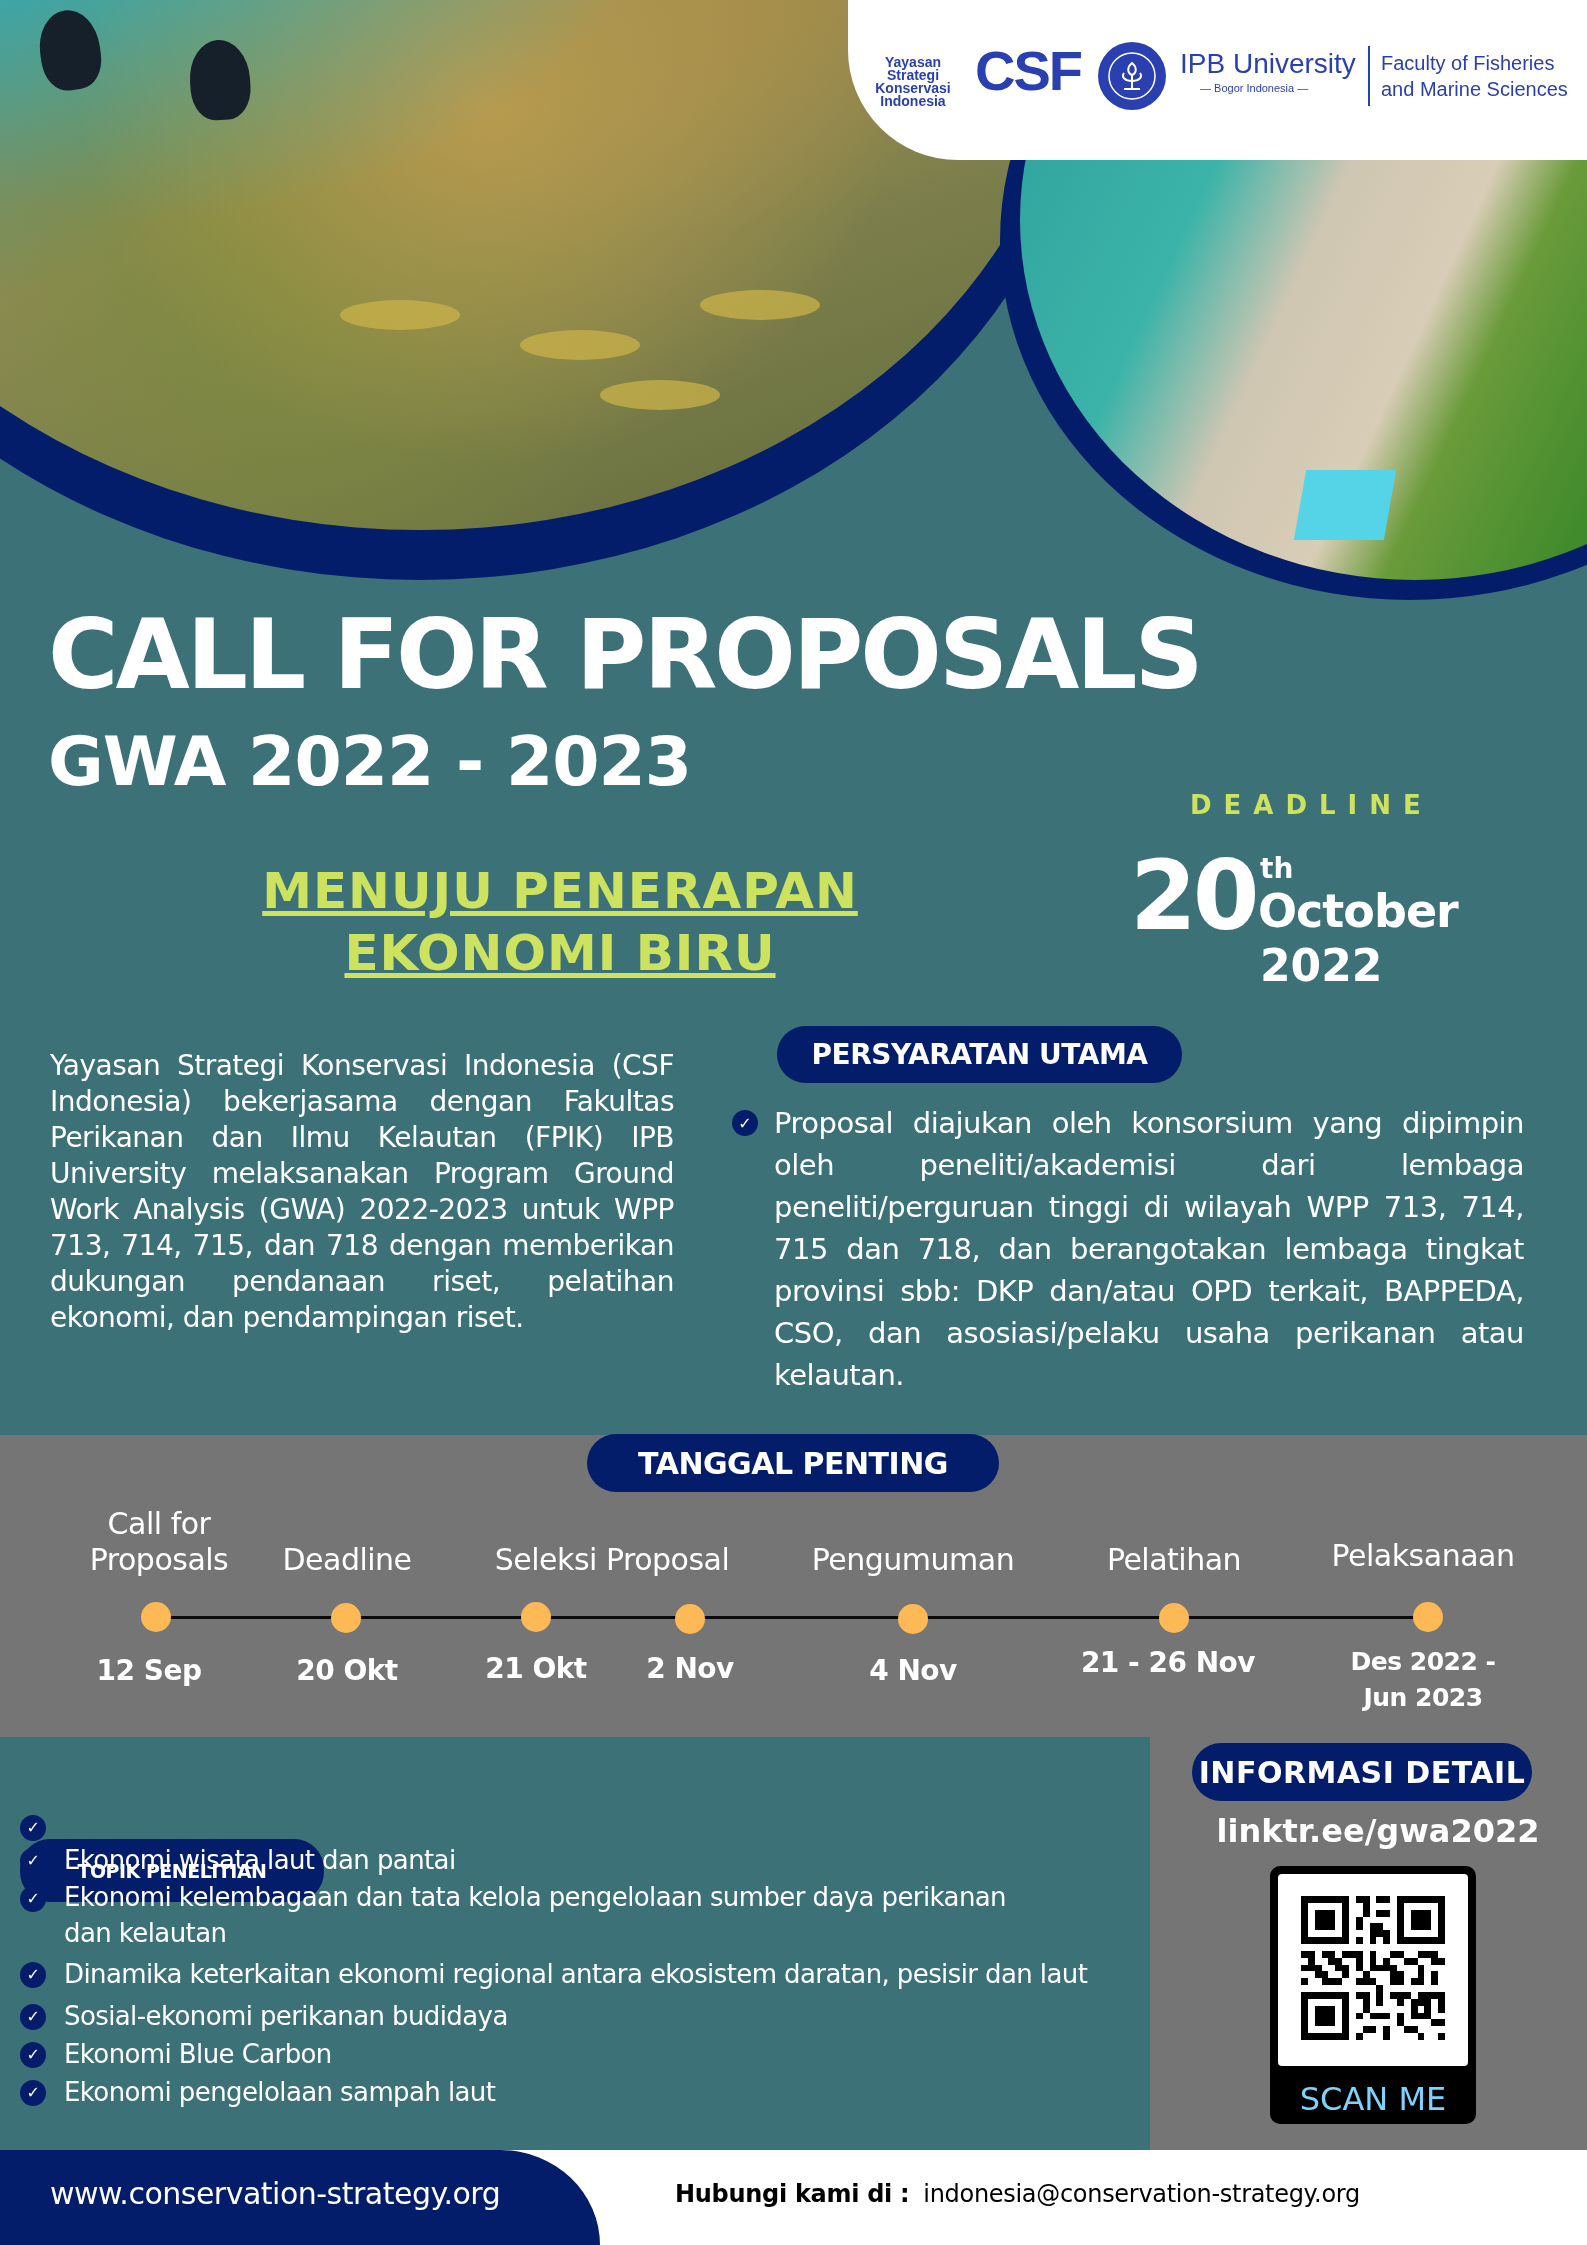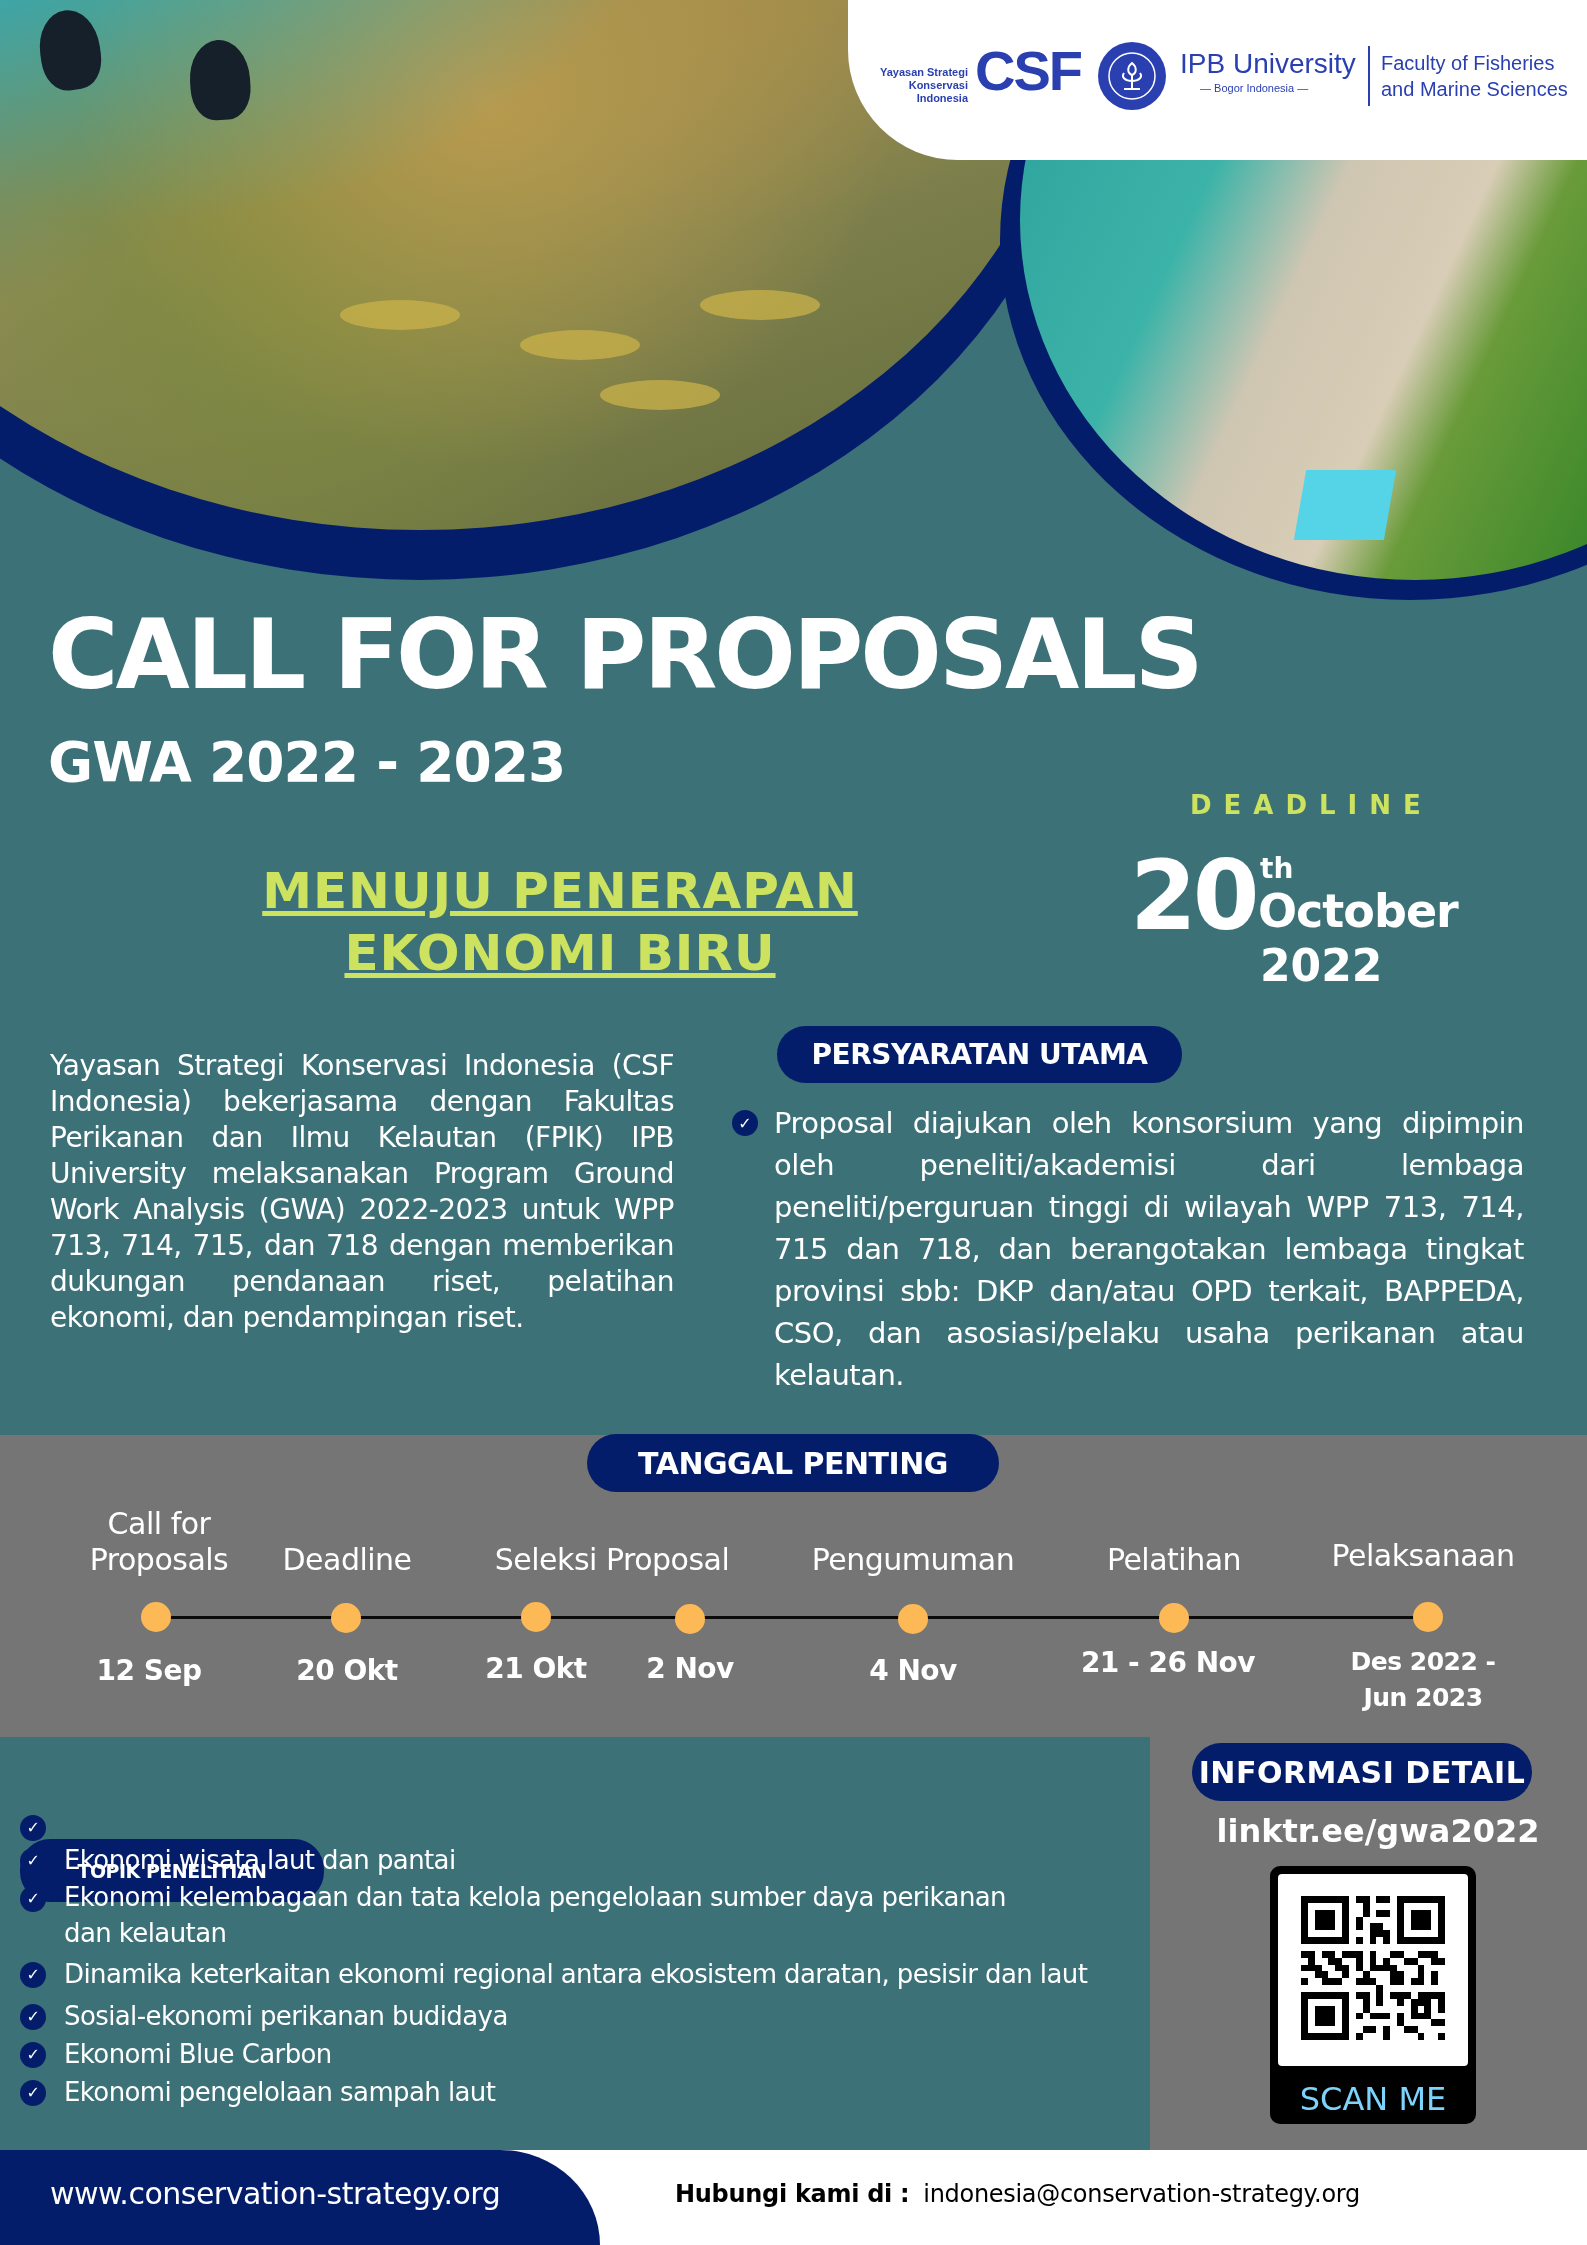--- a/index.html
+++ b/index.html
@@ -21,31 +21,31 @@
     background:
       linear-gradient(115deg, #2a9d9a 0%, #3cb3a8 30%, #cfc6b2 42%, #d8cdb6 55%, #6a9b3a 62%, #3f8a2c 78%, #2f7a25 100%); }
   .hut { position: absolute; left: 1300px; top: 470px; width: 90px; height: 70px; background: #55d4e8; transform: skewX(-10deg); }
   .fish { position: absolute; width: 60px; height: 80px; background: #15202b; border-radius: 50% 50% 40% 40%; }
   .fish.f1 { left: 40px; top: 10px; transform: rotate(-8deg); }
   .fish.f2 { left: 190px; top: 40px; transform: rotate(-4deg); }
   .ystripe { position: absolute; width: 120px; height: 30px; background: #c9b24a; border-radius: 50%; opacity: .75; }
 
   .logo-pill { position: absolute; left: 848px; top: 0; width: 760px; height: 160px; background: #fff; border-radius: 0 0 0 110px; }
   .logo-pill::before { content: ""; position: absolute; left: 0; top: -80px; width: 160px; height: 160px; border-radius: 50%; background: #fff; }
-  .csf-block { position: absolute; left: 858px; top: 56px; text-align: right; width: 110px; color: #2a3fb0; font-family: "Liberation Sans", sans-serif; font-weight: bold; font-size: 11px; line-height: 13px; margin-top: 10px; }
+  .csf-block { position: absolute; left: 858px; top: 56px; text-align: center; width: 110px; color: #2a3fb0; font-family: "Liberation Sans", sans-serif; font-weight: bold; font-size: 14px; line-height: 13px; }
   .csf-logo { position: absolute; left: 975px; top: 38px; color: #2a3fb0; font-family: "Liberation Sans", sans-serif; font-size: 56px; font-weight: bold; letter-spacing: -2px; }
   .ipb-seal { position: absolute; left: 1098px; top: 42px; width: 68px; height: 68px; border-radius: 50%; background: #2a3fb0; display:flex; align-items:center; justify-content:center; color:#fff; font-size: 28px; }
   .ipb-title { position: absolute; left: 1180px; top: 48px; color: #2a3fb0; font-family: "Liberation Sans", sans-serif; font-size: 28px; }
   .ipb-sub { position: absolute; left: 1200px; top: 82px; color: #2a3fb0; font-family: "Liberation Sans", sans-serif; font-size: 11px; }
   .ipb-divider { position: absolute; left: 1368px; top: 46px; width: 2px; height: 60px; background: #2a3fb0; }
   .faculty { position: absolute; left: 1381px; top: 50px; color: #2a3fb0; font-family: "Liberation Sans", sans-serif; font-size: 20px; line-height: 26px; }
 
   
   .title { position: absolute; left: 48px; top: 600px; font-family: "DejaVu Sans", sans-serif; font-weight: bold; font-size: 96px; letter-spacing: -3px; line-height: 110px; color: #fff; }
-  .title-sub { position: absolute; left: 48px; top: 712px; font-family: "DejaVu Sans", sans-serif; font-weight: bold; font-size: 55px; letter-spacing: -1px; line-height: 100px; }
+  .title-sub { position: absolute; left: 48px; top: 712px; font-family: "DejaVu Sans", sans-serif; font-weight: bold; font-size: 68px; letter-spacing: -1px; line-height: 100px; }
   .tagline { position: absolute; left: 120px; top: 860px; width: 880px; text-align: center; color: #cde35f; font-family: "DejaVu Sans", sans-serif; font-weight: bold; font-size: 50px; line-height: 62px; letter-spacing: 1px; text-decoration: underline; }
 
   .deadline-label { position: absolute; left: 1190px; top: 790px; color: #cde35f; font-weight: bold; font-size: 26px; letter-spacing: 12px; }
   .deadline-day { position: absolute; left: 1130px; top: 840px; font-weight: bold; font-size: 96px; letter-spacing: -4px; }
   .deadline-sup { position: absolute; left: 1260px; top: 852px; font-weight: bold; font-size: 28px; }
   .deadline-month { position: absolute; left: 1258px; top: 884px; font-weight: bold; font-size: 46px; letter-spacing: -1px; }
   .deadline-year { position: absolute; left: 1260px; top: 940px; font-weight: bold; font-size: 44px; }
 
   
   .intro { position: absolute; left: 50px; top: 1048px; width: 624px; font-family: "DejaVu Sans", sans-serif; font-size: 28px; line-height: 36px; text-align: justify; letter-spacing: -0.5px; }

